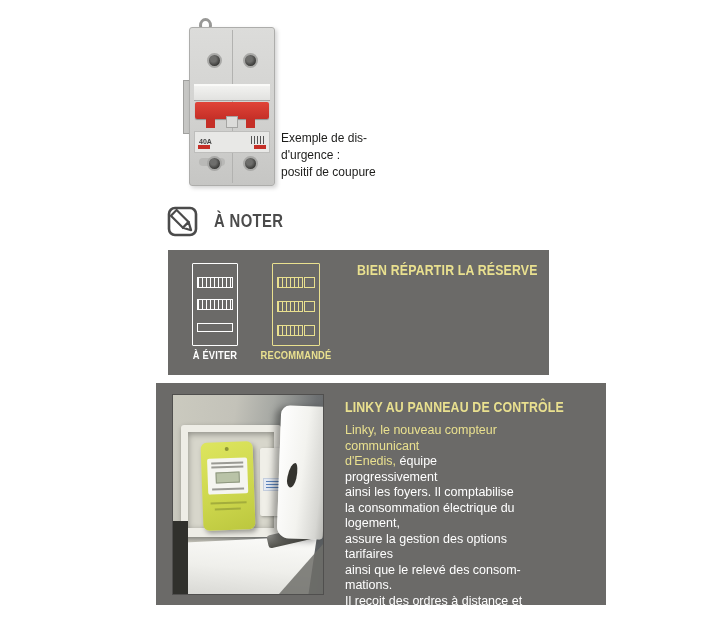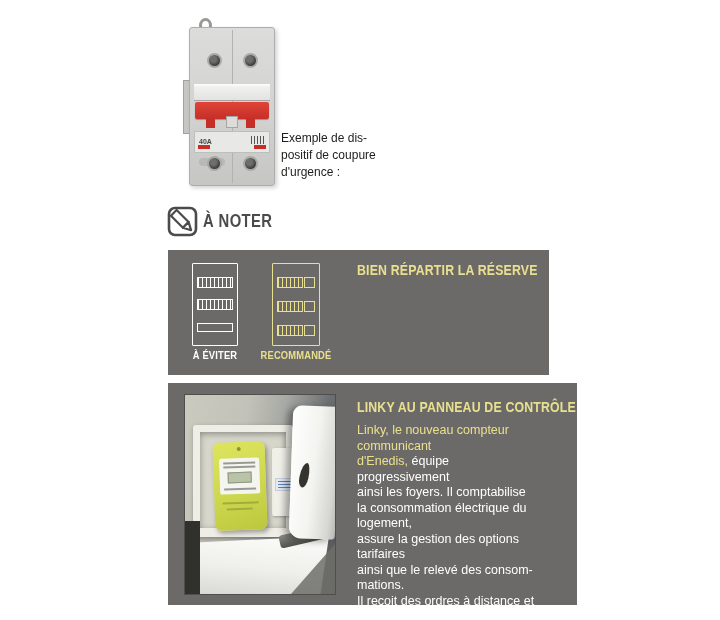--- a/index.html
+++ b/index.html
@@ -30,28 +30,28 @@
   .brk-code { position:absolute; right:4px; top:4px; width:14px; height:8px;
     background:repeating-linear-gradient(90deg,#555 0 1px,transparent 1px 3px); }
   .brk-brand { position:absolute; left:4px; bottom:-14px; width:26px; height:8px; background:#b9b9b7; border-radius:4px; }
   .brk-din { left:0; top:62px; width:7px; height:54px; background:#c6c6c4; border:1px solid #a1a19f; }
 
   
   .caption { left:281px; top:130px; width:130px; font-size:12px; line-height:17px; color:#1d1d1b; }
   .caption span { display:block; }
 
   
-  .note-row { left:167px; top:204px; display:flex; align-items:center; gap:2px; }
+  .note-row { left:167px; top:204px; display:flex; align-items:center; gap:13px; }
   .note-label { font-size:19px; font-weight:bold; color:#4b4b4b; letter-spacing:.5px;
     transform:scaleX(.78); transform-origin:left center; white-space:nowrap; }
 
   
   .tipbox { background:var(--tip-bg,#6b6a68); }
   .tip1 { left:168px; top:250px; width:381px; height:125px; }
-  .tip2 { left:168px; top:383px; width:409px; height:222px; }
+  .tip2 { left:156px; top:383px; width:450px; height:222px; }
   .tip-title { position:absolute; left:189px; font-size:14px; font-weight:bold; color:var(--accent-yellow,#e9e08f);
     letter-spacing:.2px; transform:scaleX(.88); transform-origin:left center; white-space:nowrap; }
   .tip-body { position:absolute; left:189px; width:182px; font-size:12.5px; line-height:15.5px; color:#fff; white-space:pre-line; }
 
   
   .panel { position:absolute; top:13px; height:83px; border:1.5px solid currentColor; border-radius:1px; }
   .panel.avoid { left:24px; width:46px; color:#fff; }
   .panel.reco  { left:104px; width:48px; color:var(--accent-yellow,#e9e08f); }
   .hatch { position:absolute; border:1px solid currentColor;
     background:repeating-linear-gradient(90deg,currentColor 0 1px,transparent 1px 4px); }
@@ -114,22 +114,22 @@
         <span class="brk-code"></span>
         <span class="brk-brand"></span>
       </div>
       <div class="abs brk-screw bl"></div>
       <div class="abs brk-screw br"></div>
     </div>
   </div>
 
   <div class="abs caption">
     <span>Exemple de dis-</span>
+    <span>d'urgence :</span>
     <span>positif de coupure</span>
-    <span>d'urgence :</span>
   </div>
 
   <div class="abs note-row">
     <svg width="34" height="34" viewBox="0 0 34 34">
       <rect x="2" y="4" width="27" height="27" rx="6" fill="none" stroke="#4b4b4b" stroke-width="2.6"></rect>
       <g transform="rotate(-45 17 17)">
         <rect x="11.5" y="4" width="8" height="17" fill="#fff" stroke="#4b4b4b" stroke-width="2.2"></rect>
         <path d="M11.5 21 L15.5 28.5 L19.5 21 Z" fill="#fff" stroke="#4b4b4b" stroke-width="2.2" stroke-linejoin="round"></path>
       </g>
     </svg>

